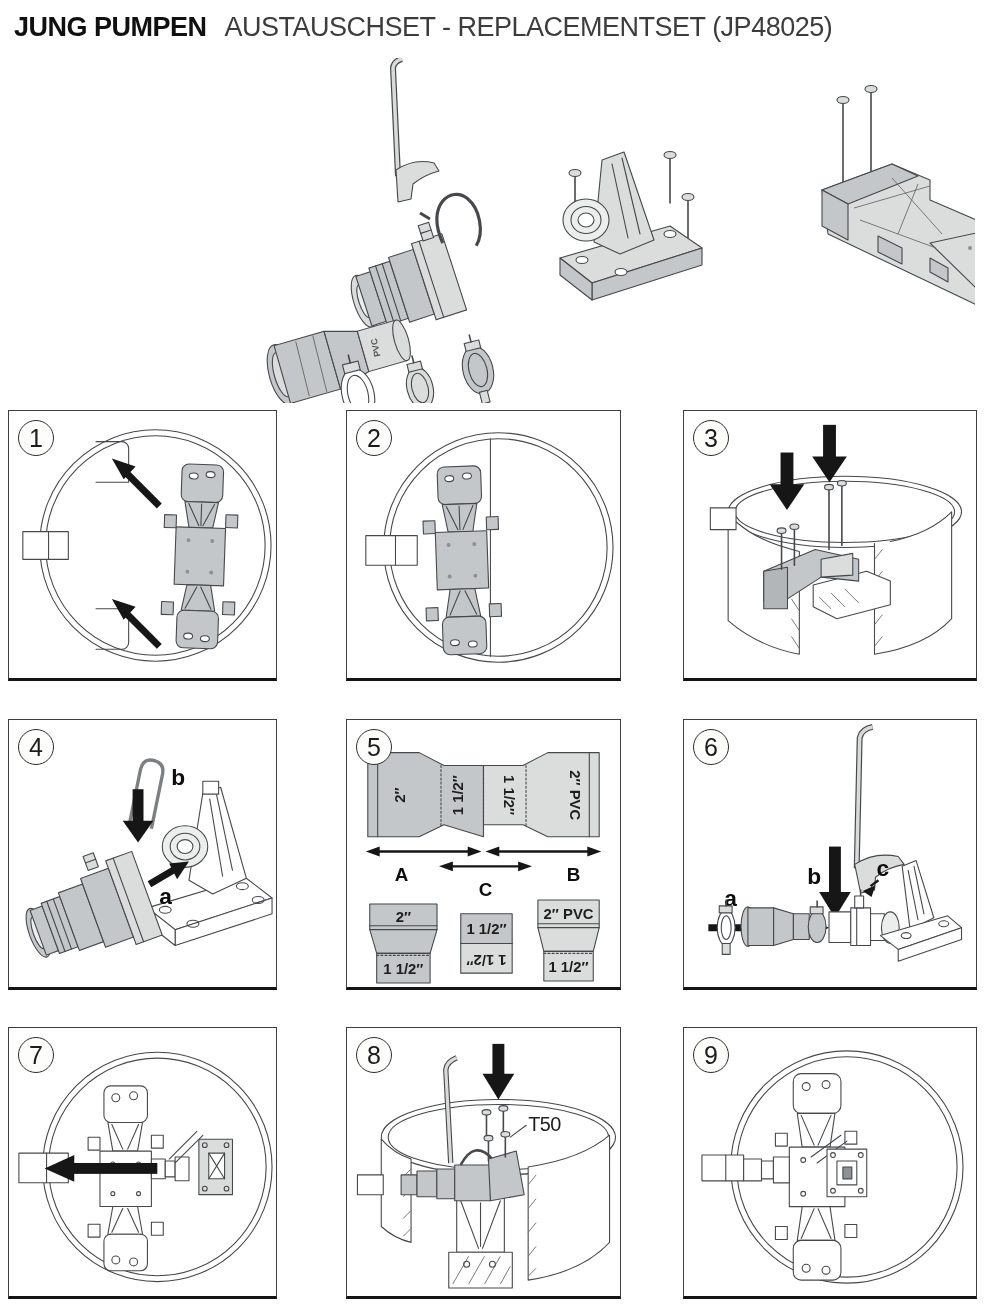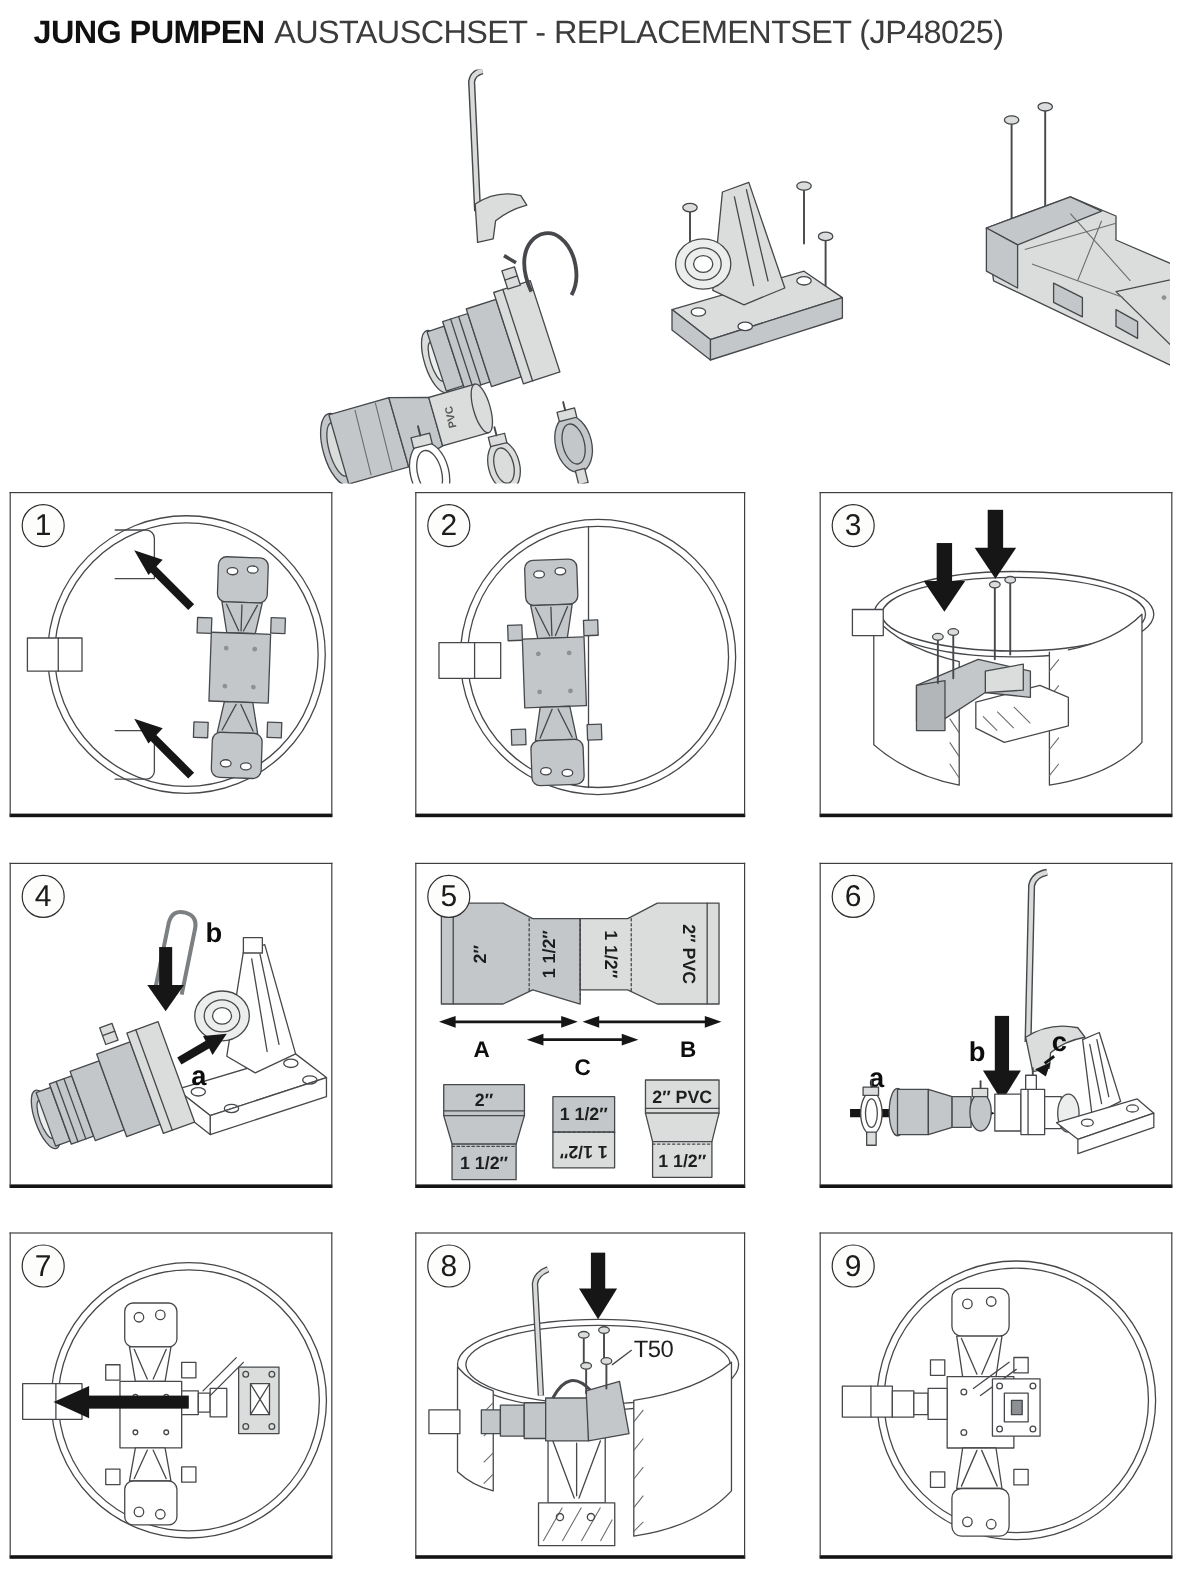--- a/index.html
+++ b/index.html
@@ -1,21 +1,21 @@
 <!DOCTYPE html>
 <html><head>
 <meta charset="utf-8">
 <style>
   html,body{margin:0;padding:0;background:#ffffff;}
   #page{position:relative;width:987px;height:1311px;background:#ffffff;overflow:hidden;
         font-family:"Liberation Sans",sans-serif;}
   
   #hdr{position:absolute;left:14px;top:12px;white-space:nowrap;letter-spacing:-0.5px;}
-  #hdr .brand{font-size:27px;font-weight:800;color:#101010;margin-left:14px;}
-  #hdr .sub{font-size:27px;font-weight:400;color:#3c3c3c;margin-left:8px;}
+  #hdr .brand{font-size:27px;font-weight:800;color:#101010;}
+  #hdr .sub{font-size:27px;font-weight:400;color:#3c3c3c;margin-left:18px;}
   
   .panel{position:absolute;background:#fff;border:1.4px solid #3f3f3f;border-bottom:3px solid #141414;box-sizing:border-box;}
   .badge{position:absolute;left:9px;top:9px;width:34px;height:34px;border:1.7px solid #2e2e2e;border-radius:50%;
          display:flex;align-items:center;justify-content:center;font-size:25px;font-weight:400;color:#1c1c1c;background:#fdfdfb;z-index:2;}
   .panel svg{position:absolute;left:0;top:0;width:100%;height:100%;}
   
   .o{stroke:#46484b;stroke-width:1.1;stroke-linejoin:round;stroke-linecap:round;}
   .o2{stroke:#46484b;stroke-width:1.6;stroke-linejoin:round;stroke-linecap:round;}
   .nf{fill:none;}
   .wf{fill:#ffffff;}

